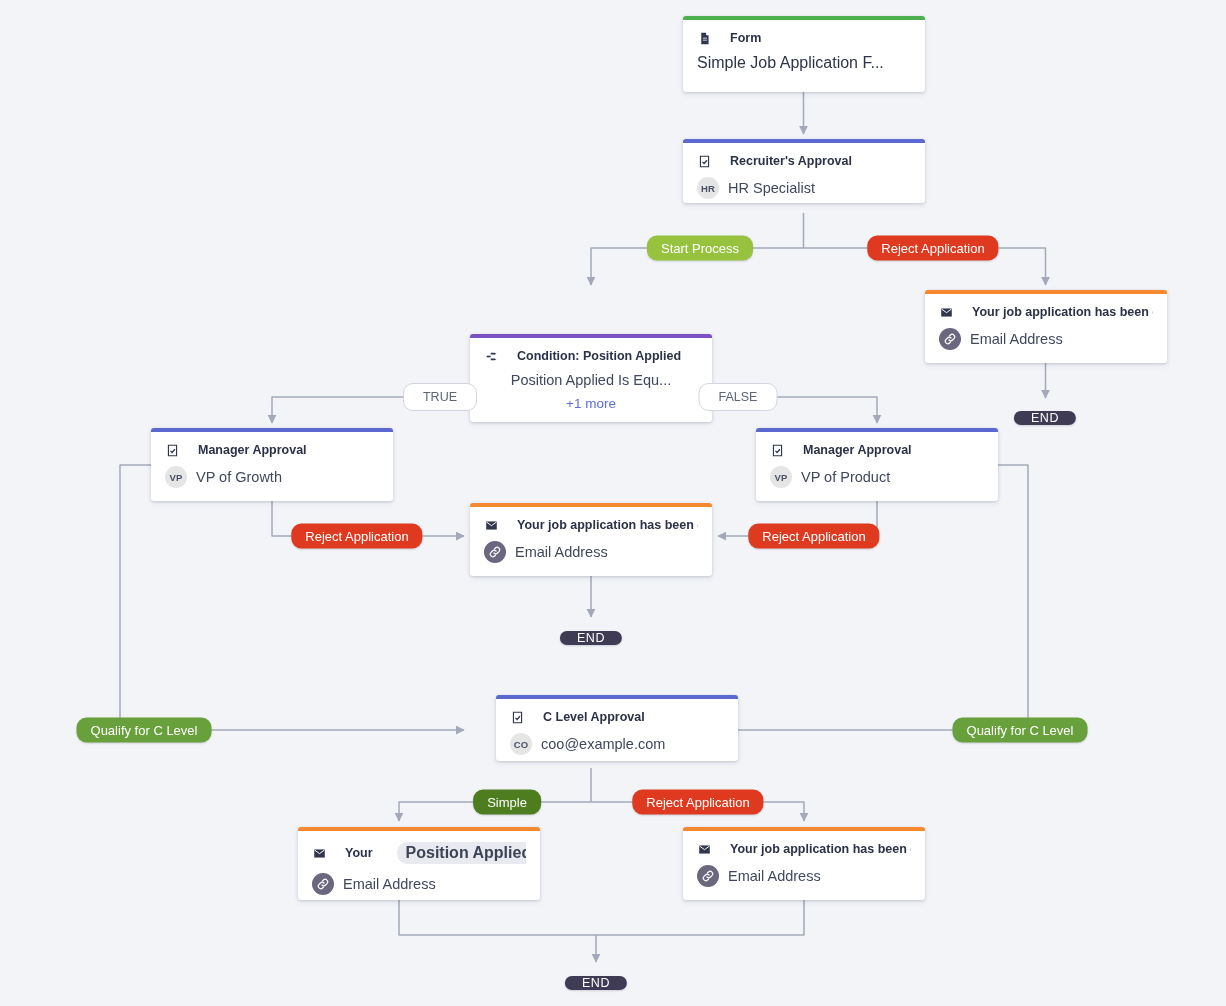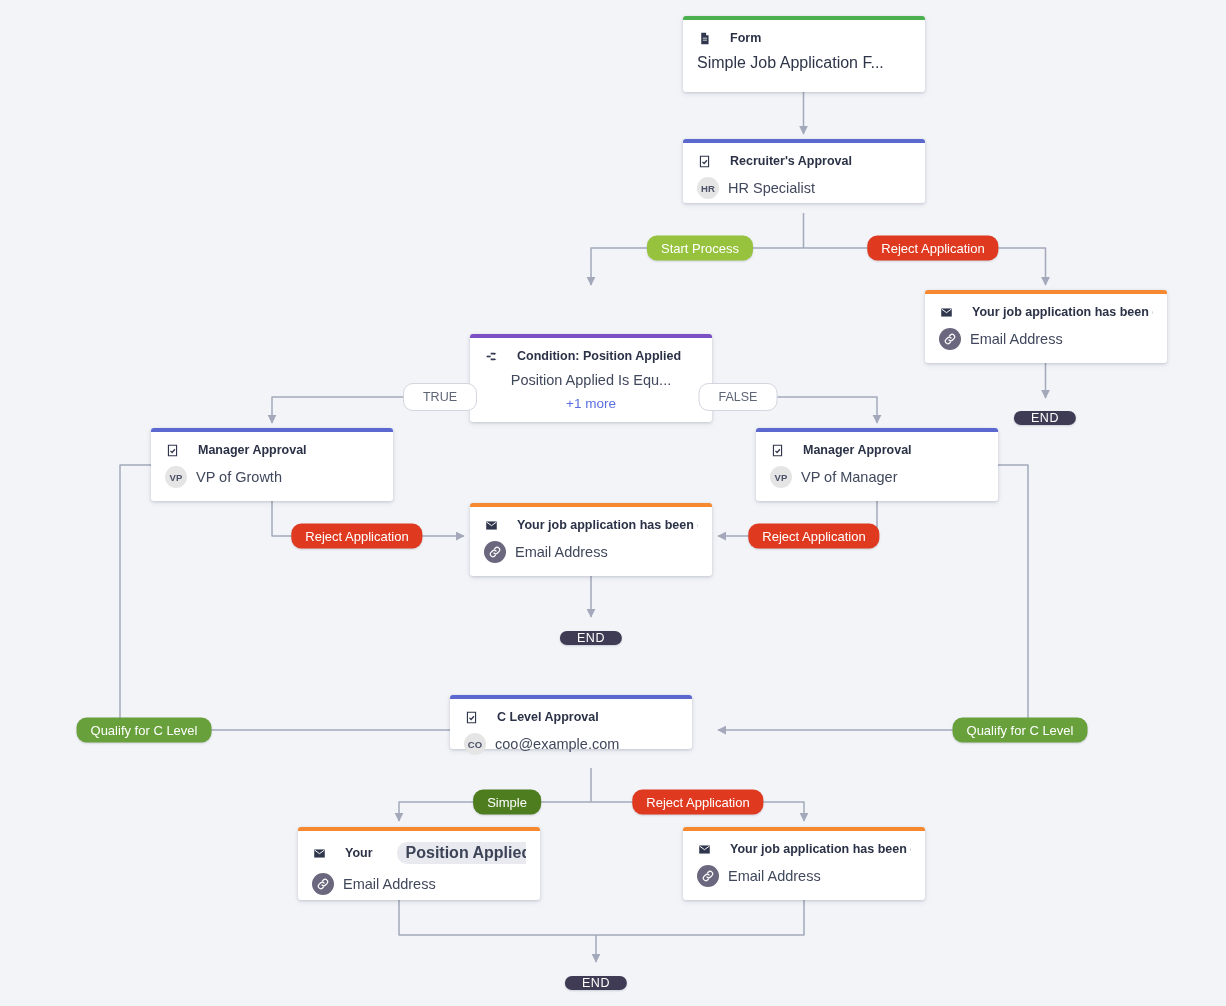--- a/index.html
+++ b/index.html
@@ -266,21 +266,21 @@
       <span class="hicon">
         <svg viewBox="0 0 16 16" fill="none" stroke="currentColor" stroke-width="1.4">
             <path d="M3 1.5h10v13H3z"></path>
             <path d="M5.5 8.5l2 2 3.5-4" stroke-width="1.6"></path>
           </svg>
       </span>
       <span>Manager Approval</span>
     </div>
     <div class="node-body">
       <span class="avatar">VP</span>
-      <span>VP of Manager</span>
+      <span>VP of Product</span>
     </div>
   </div>
 
   <div class="node accent-email" style="left:470px;top:503px;height:73px;">
     <div class="node-header">
       <span class="hicon">
         <svg viewBox="0 0 16 16" fill="currentColor">
             <path d="M1.5 3h13v10h-13z"></path>
             <path d="M2 3.8l6 4.4 6-4.4" stroke="#fff" stroke-width="1.2" fill="none"></path>
           </svg>
@@ -291,21 +291,21 @@
       <span class="avatar avatar-link">
         <svg viewBox="0 0 24 24" fill="none" stroke="#fff" stroke-width="2.4" stroke-linecap="round">
             <path d="M10 14a5 5 0 0 0 7.07 0l2.83-2.83a5 5 0 0 0-7.07-7.07L11 5.93"></path>
             <path d="M14 10a5 5 0 0 0-7.07 0l-2.83 2.83a5 5 0 0 0 7.07 7.07L13 18.07"></path>
           </svg>
       </span>
       <span>Email Address</span>
     </div>
   </div>
 
-  <div class="node accent-approval" style="left:450px;top:695px;height:54px;text-align:right;">
+  <div class="node accent-approval" style="left:496px;top:695px;height:66px;text-align:right;">
     <div class="node-header">
       <span class="hicon">
         <svg viewBox="0 0 16 16" fill="none" stroke="currentColor" stroke-width="1.4">
             <path d="M3 1.5h10v13H3z"></path>
             <path d="M5.5 8.5l2 2 3.5-4" stroke-width="1.6"></path>
           </svg>
       </span>
       <span>C Level Approval</span>
     </div>
     <div class="node-body">

